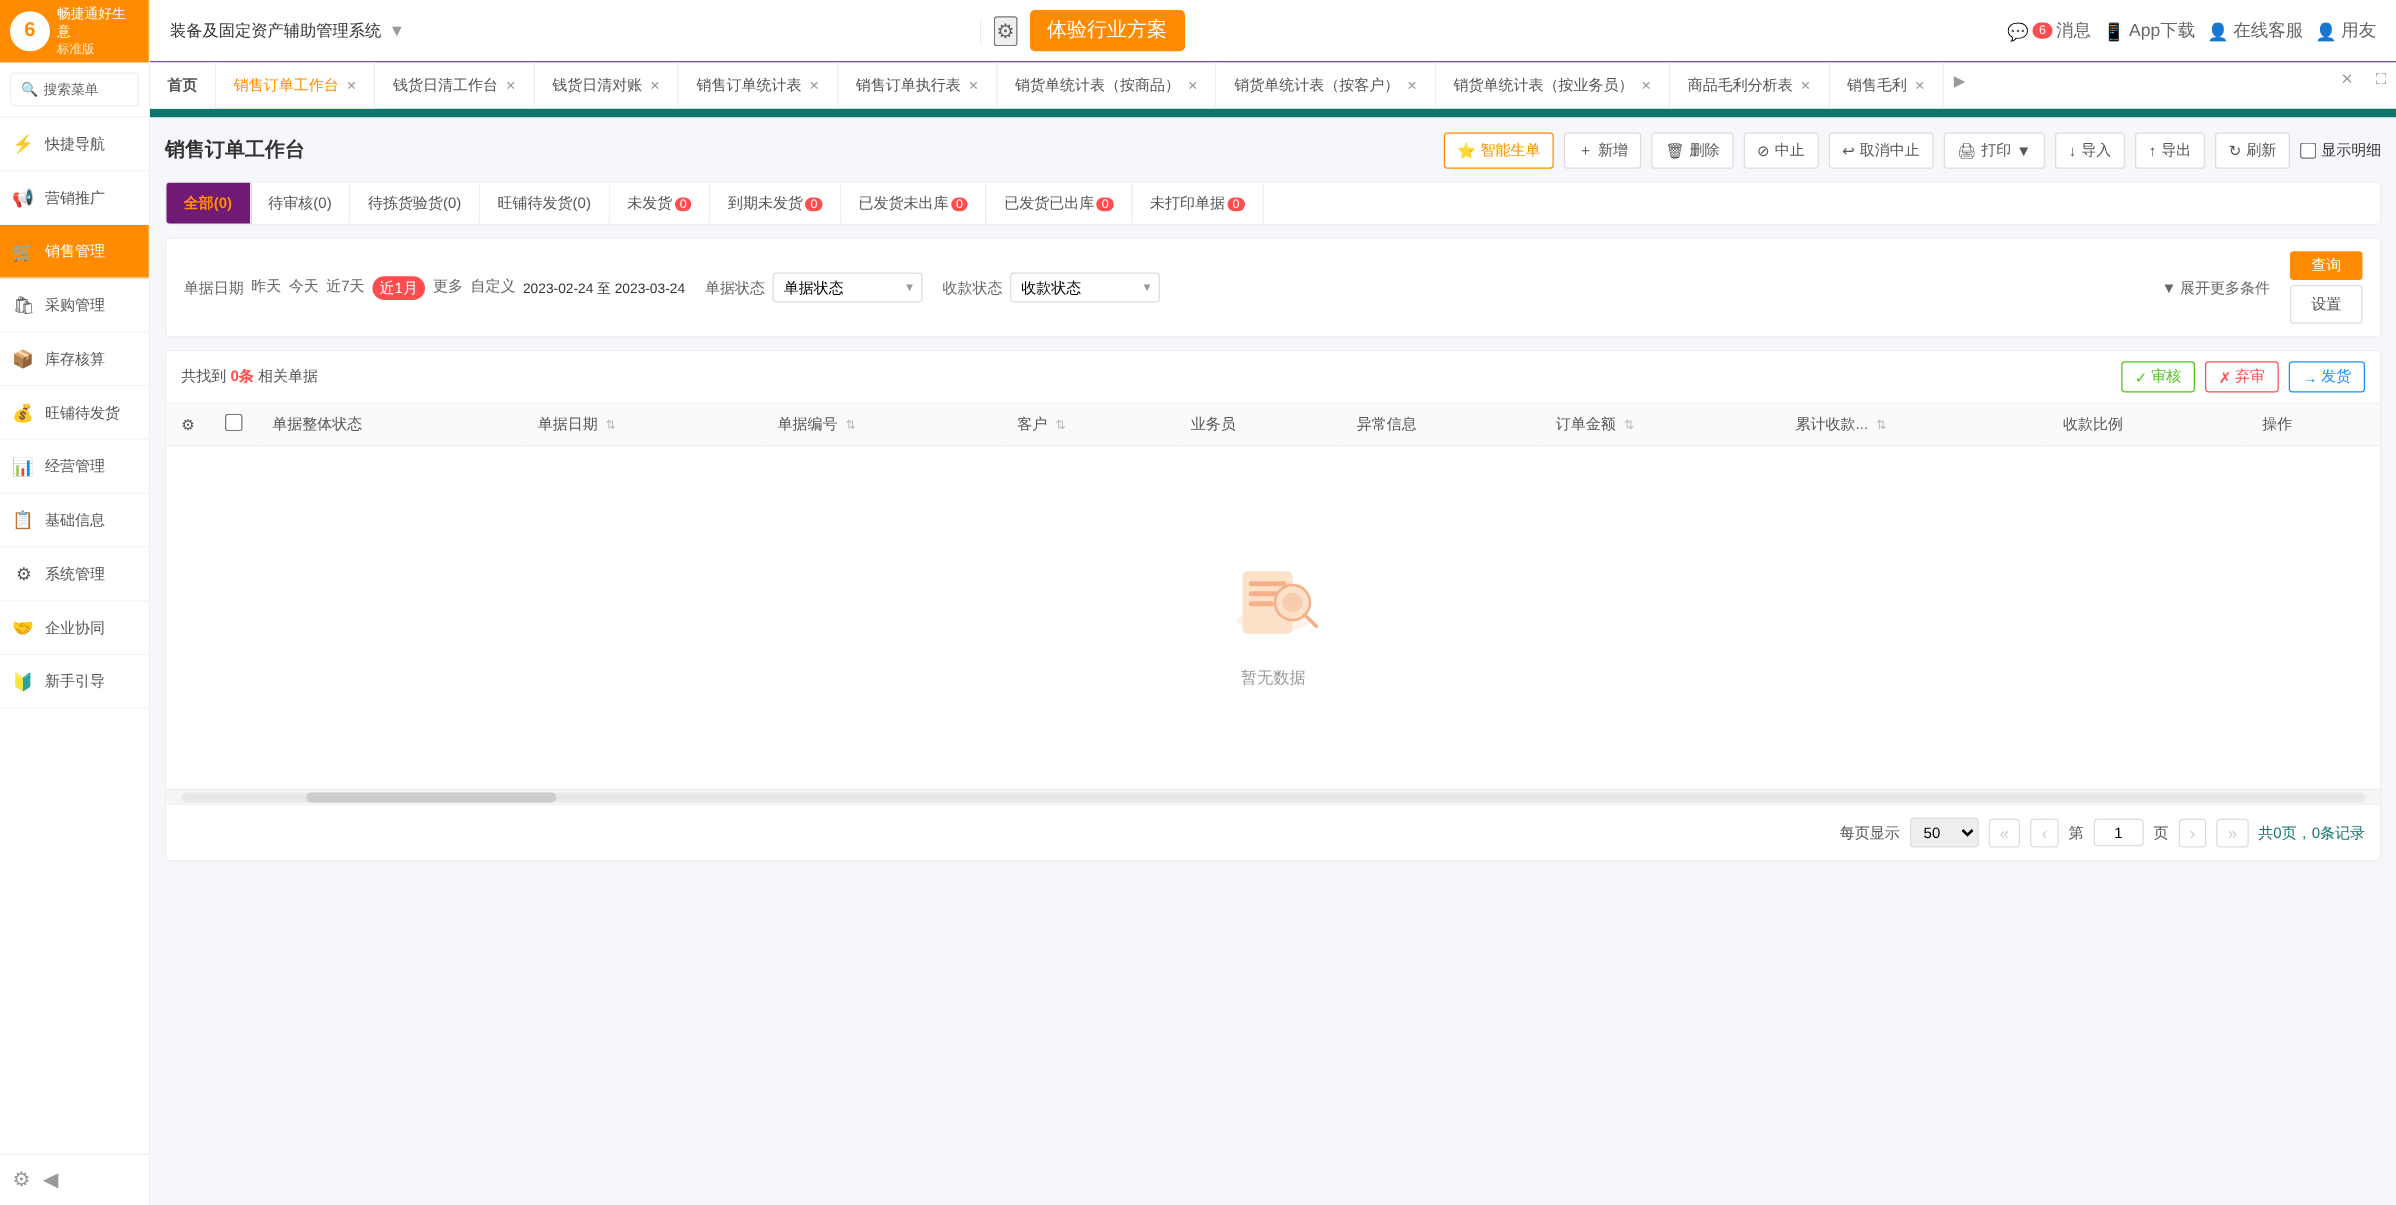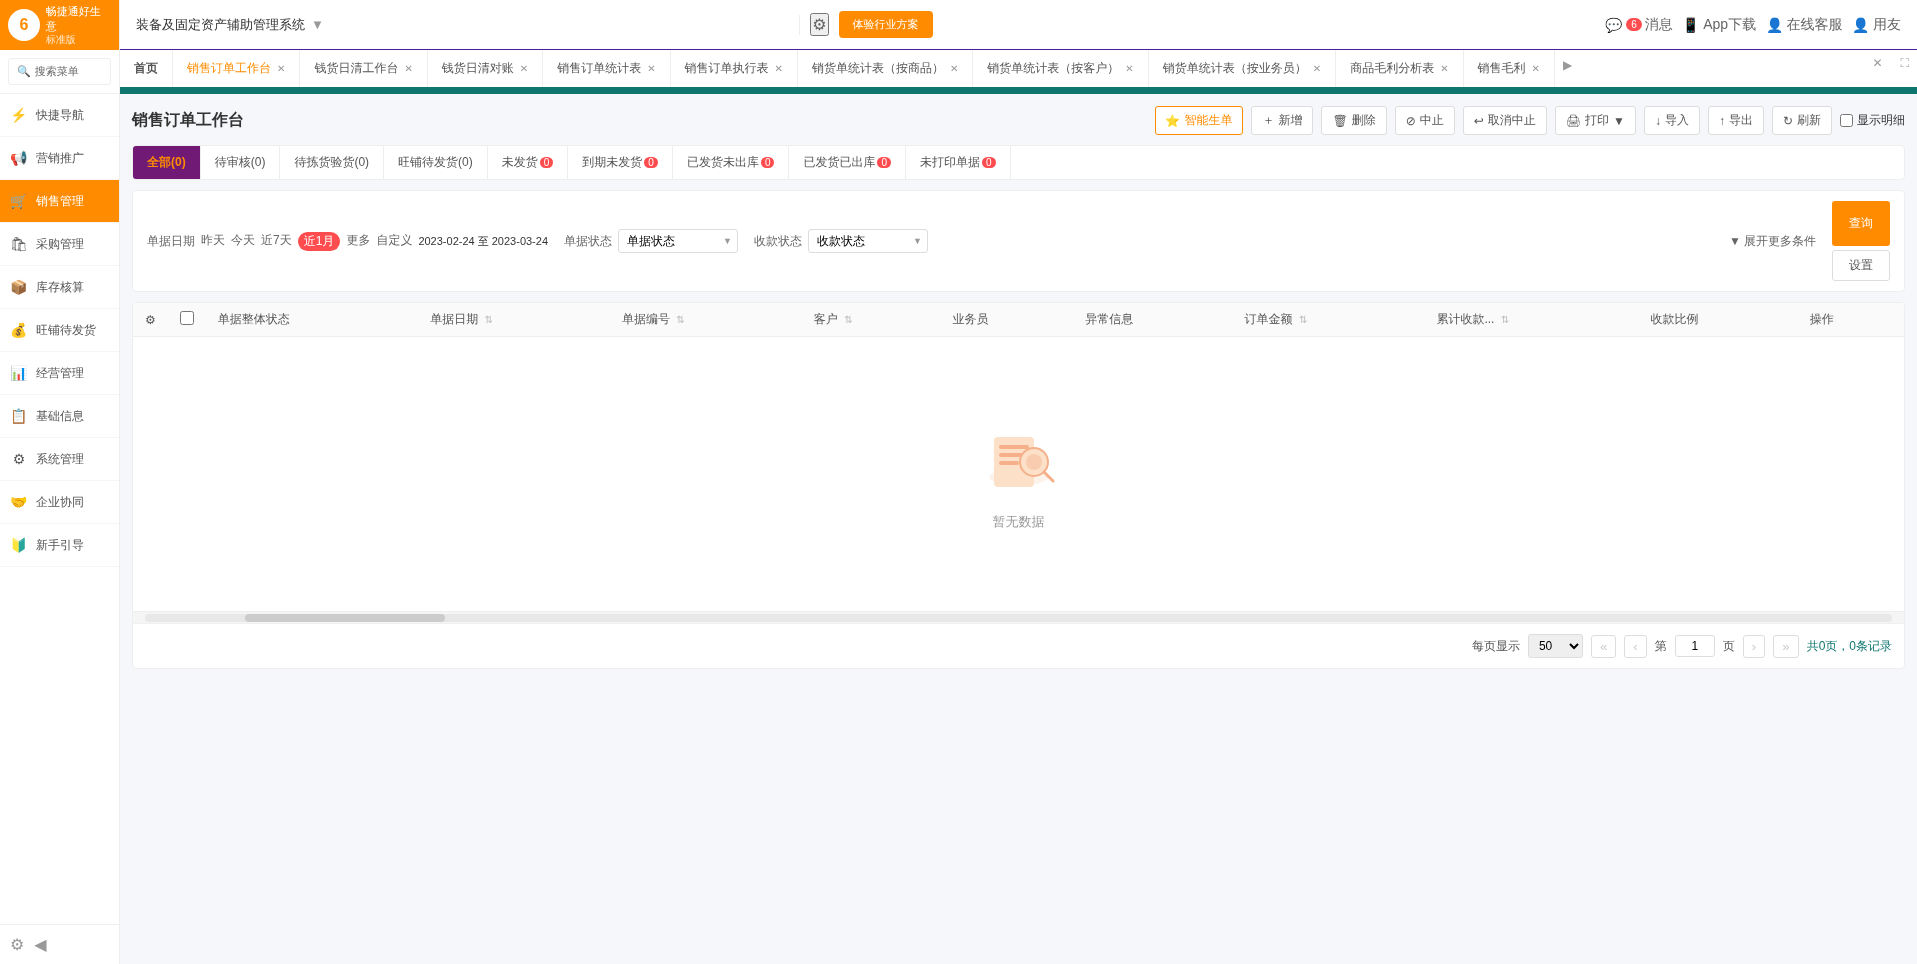--- a/index.html
+++ b/index.html
@@ -19,21 +19,21 @@
     .sidebar-bottom-btn { color: #999; cursor: pointer; font-size: 16px; }
 
     
     .main { flex: 1; display: flex; flex-direction: column; overflow: hidden; }
 
     
     .topbar { background: #fff; height: 50px; display: flex; align-items: center; padding: 0 16px; border-bottom: 1px solid #4c1d95; gap: 10px; }
     .topbar-title { color: #555; font-size: 13px; flex: 1; display: flex; align-items: center; gap: 6px; }
     .topbar-title-text { color: #333; }
     .topbar-dropdown-icon { color: #999; }
-    .topbar-btn-orange { background: #ff8c00; color: #fff; border: none; border-radius: 4px; padding: 6px 14px; cursor: pointer; font-size: 11px; }
+    .topbar-btn-orange { background: #ff8c00; color: #fff; border: none; border-radius: 4px; padding: 6px 14px; cursor: pointer; font-size: 16px; }
     .topbar-icon-btn { color: #666; cursor: pointer; font-size: 14px; position: relative; }
 
     
     .tabbar { background: #fff; display: flex; align-items: flex-start; border-bottom: 7px solid #0f766e; overflow: hidden; }
     .tab-item { padding: 10px 14px; font-size: 12px; cursor: pointer; color: #555; white-space: nowrap; display: flex; align-items: center; gap: 4px; border-right: 1px solid #eee; flex-shrink: 0; }
     .tab-item.active { background: #fff; color: #ff8c00; border-bottom: 2px solid #ff8c00; margin-bottom: -2px; }
     .tab-item.home { background: #fff; font-weight: bold; }
     .tab-close { color: #999; font-size: 10px; margin-left: 2px; }
     .tabbar-more { padding: 8px; color: #999; cursor: pointer; flex-shrink: 0; }
     .tabbar-actions { margin-left: auto; display: flex; gap: 2px; flex-shrink: 0; }
@@ -62,21 +62,21 @@
     .filter-label { color: #666; white-space: nowrap; }
     .filter-date-links { display: flex; gap: 6px; }
     .filter-date-link { color: #666; cursor: pointer; font-size: 12px; }
     .filter-date-link.active-month { background: #ff4d4f; color: #fff; border-radius: 10px; padding: 1px 6px; }
     .filter-date-text { color: #333; font-size: 11px; }
     .filter-select { border: 1px solid #ddd; border-radius: 3px; padding: 4px 20px 4px 8px; font-size: 12px; background: #fff; cursor: pointer; min-width: 120px; appearance: none; position: relative; }
     .filter-select-wrapper { position: relative; display: inline-block; }
     .filter-select-wrapper::after { content: '▼'; position: absolute; right: 6px; top: 50%; transform: translateY(-50%); font-size: 9px; color: #999; pointer-events: none; }
     .filter-expand { color: #666; cursor: pointer; font-size: 12px; display: flex; align-items: center; gap: 3px; margin-left: auto; }
     .filter-actions { display: flex; flex-direction: column; gap: 4px; }
-    .query-btn { background: #ff8c00; color: #fff; border: none; border-radius: 3px; padding: 14px 16px; cursor: pointer; font-size: 12px; }
+    .query-btn { background: #ff8c00; color: #fff; border: none; border-radius: 3px; padding: 3px 16px; cursor: pointer; font-size: 12px; }
     .set-btn { background: #fff; color: #555; border: 1px solid #ddd; border-radius: 3px; padding: 6px 16px; cursor: pointer; font-size: 12px; }
 
     
     .table-area { background: #fff; border-radius: 4px; border: 1px solid #eee; }
     .table-toolbar { padding: 8px 12px; display: flex; align-items: center; justify-content: space-between; border-bottom: 1px solid #f0f0f0; }
     .table-count { font-size: 12px; color: #555; }
     .table-count em { color: #ff4d4f; font-style: normal; font-weight: bold; }
     .table-batch-actions { display: flex; gap: 8px; }
     .batch-btn { padding: 3px 10px; border: 1px solid #ddd; border-radius: 3px; background: #fff; cursor: pointer; font-size: 12px; color: #555; display: flex; align-items: center; gap: 3px; }
     .batch-btn.review { border-color: #52c41a; color: #52c41a; }
@@ -378,20 +378,41 @@
         </div>
 
         <div class="filter-actions">
           <button class="query-btn">查询</button>
           <button class="set-btn">设置</button>
         </div>
       </div>
     </div>
 
     <div class="table-area">
+      <div class="table-toolbar">
+        <div class="table-count">
+          <span>共找到</span>
+          <em>0条</em>
+          <span>相关单据</span>
+        </div>
+        <div class="table-batch-actions">
+          <button class="batch-btn review">
+            <span>✓</span>
+            <span>审核</span>
+          </button>
+          <button class="batch-btn cancel">
+            <span>✗</span>
+            <span>弃审</span>
+          </button>
+          <button class="batch-btn ship">
+            <span>→</span>
+            <span>发货</span>
+          </button>
+        </div>
+      </div>
 
       <table class="data-table">
         <thead>
           <tr>
             <th class="table-settings-th">
               <span>⚙</span>
             </th>
             <th class="table-checkbox-th">
               <input type="checkbox" class="col-checkbox" style="">
             </th>

